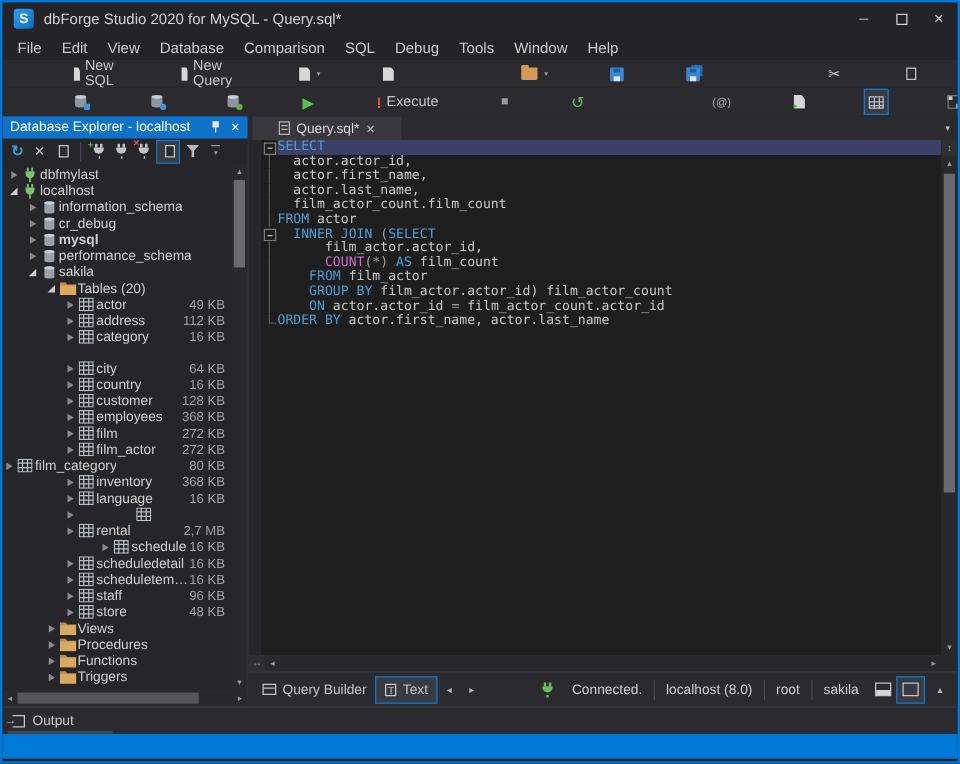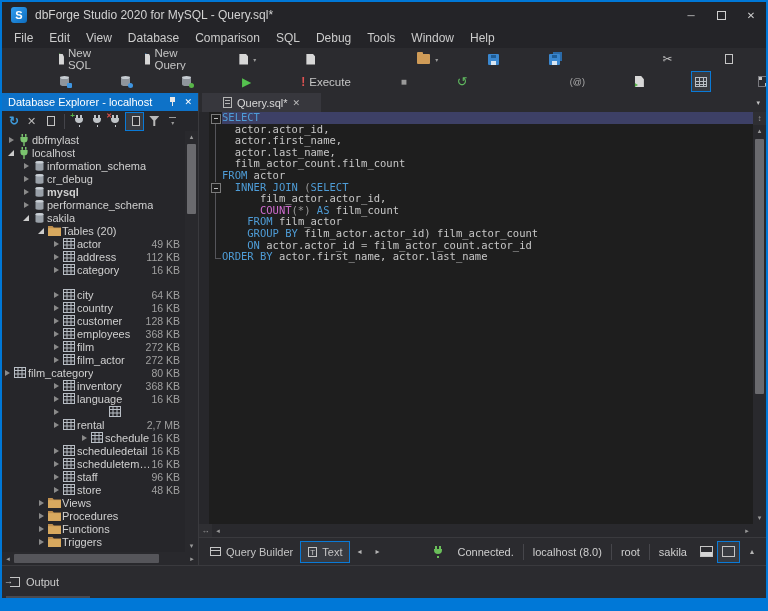--- a/index.html
+++ b/index.html
@@ -181,21 +181,21 @@
   .nav-ar{ font-size:8px; color:#b5b5b5; padding:0 7px; }
   .db-right{ margin-left:auto; display:flex; align-items:center; height:100%; }
   .st-item{ padding:0 9px; font-size:11px; color:#cfcfcf; }
   .vsep{ width:1px; height:16px; background:#46464b; }
   .ic-layout-split{ position:relative; width:13px; height:11px; border:1px solid #c5c5c5; }
   .ic-layout-split::after{ content:''; position:absolute; left:0; bottom:0; width:11px; height:4px; background:#d5d5d5; }
   .ic-layout-one{ width:13px; height:11px; border:1px solid #c5c5c5; }
   .db-collapse{ font-size:8px; color:#b5b5b5; padding:0 8px; margin-left:2px; }
 
   
-  .outputbar{ height:33px; background:#2b2b2f; border-top:1px solid #3a3a3e; display:flex;
+  .outputbar{ height:22px; background:#2b2b2f; border-top:1px solid #3a3a3e; display:flex;
     align-items:center; padding-left:8px; flex:none; position:relative; }
   .out-tab{ display:flex; align-items:center; gap:6px; font-size:11px; color:#cccccc; }
   .ic-output{ position:relative; width:10px; height:10px; border:1px solid #c5c5c5; border-left:none; }
   .ic-output::before{ content:'→'; position:absolute; left:-6px; top:-2px; font-size:9px; color:#c5c5c5; }
   .out-underline{ position:absolute; left:4px; bottom:0; width:84px; height:2px; background:#4a4a50; }
   .statusbar{ height:20px; background:#0078d7; flex:none; margin:0 -2px -2px -2px; }
 </style>
 </head>
 <body>
 

